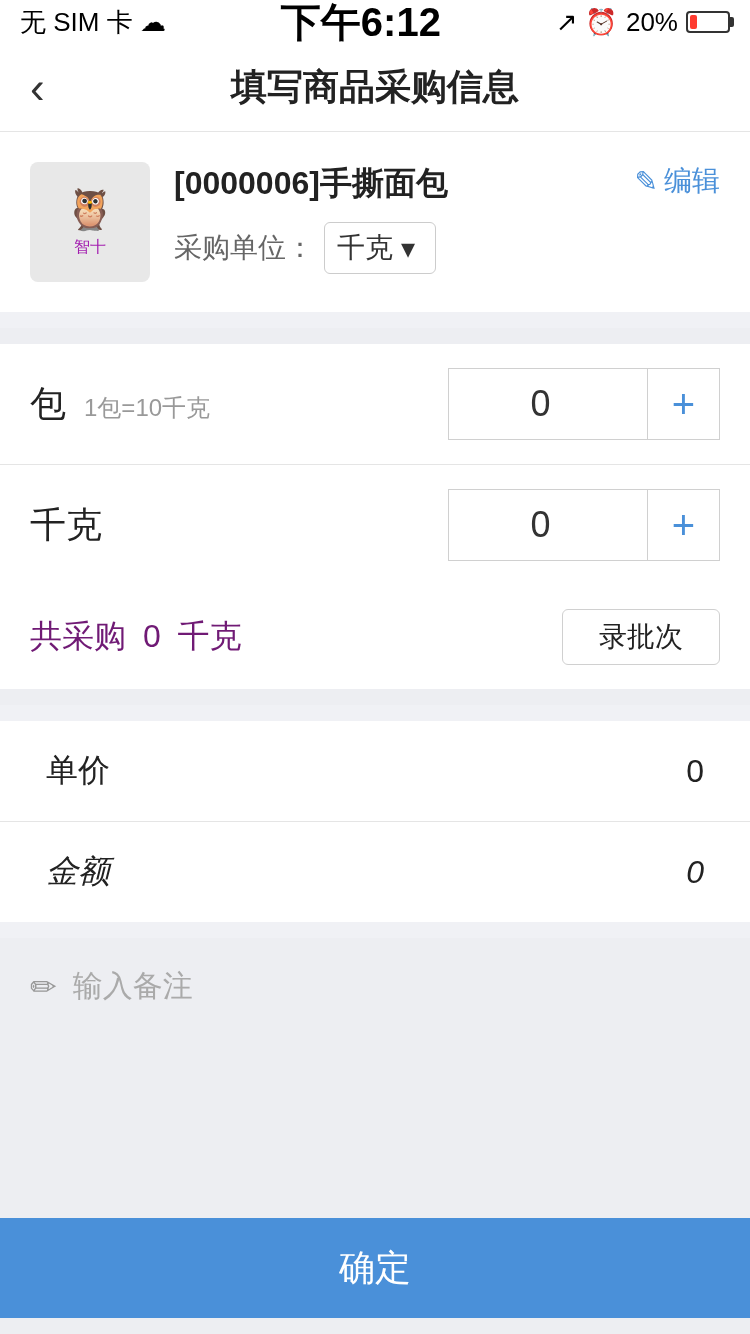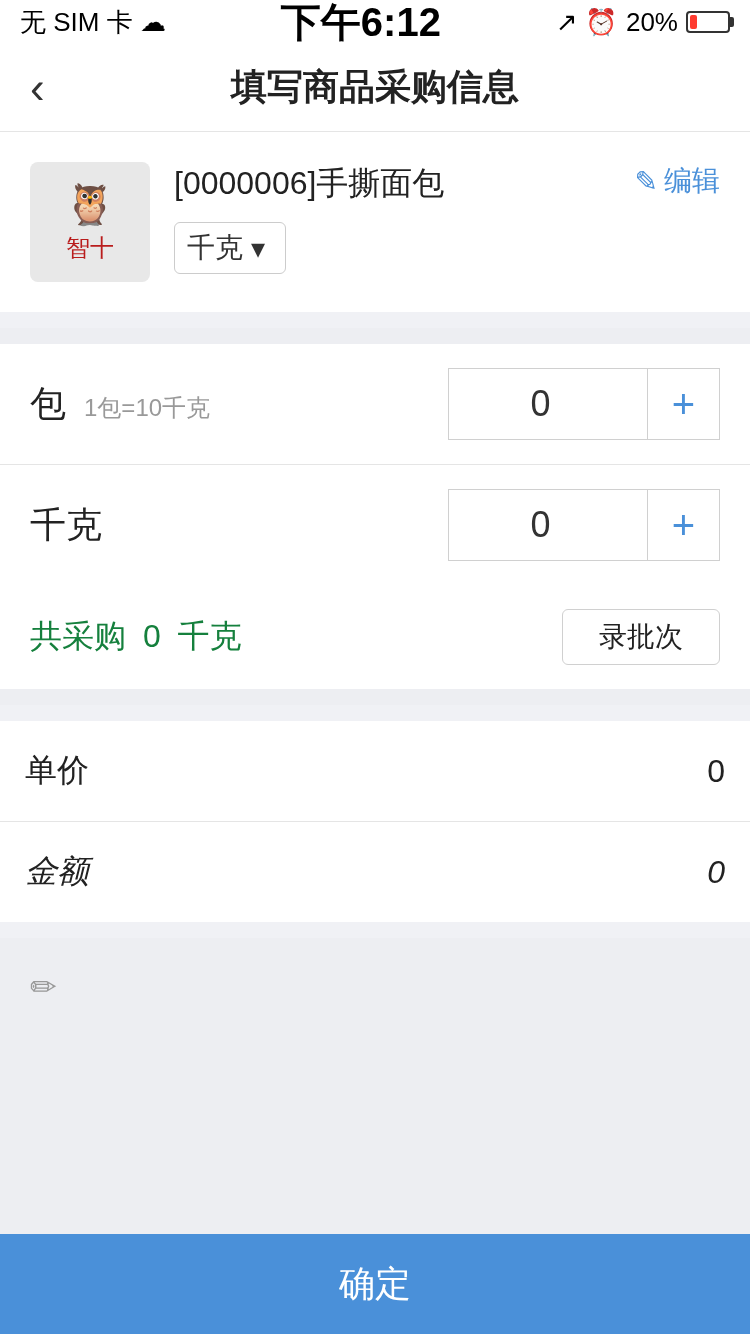--- a/index.html
+++ b/index.html
@@ -114,38 +114,38 @@
       flex-direction: column;
       align-items: center;
       justify-content: center;
       flex-shrink: 0;
       color: #999;
     }
     .product-thumb .owl-icon {
       font-size: 40px;
     }
     .product-thumb .owl-label {
-      font-size: 24px;
-      color: #b91c1c;
+      font-size: 16px;
+      color: #a21caf;
       margin-top: 4px;
     }
     .product-info {
       flex: 1;
       display: flex;
       flex-direction: column;
       gap: 16px;
     }
     .product-header {
       display: flex;
       justify-content: space-between;
       align-items: flex-start;
     }
     .product-name {
       font-size: 32px;
-      font-weight: 400;
+      font-weight: 700;
       color: #222;
     }
     .edit-link {
       color: #4a90d9;
       font-size: 28px;
       display: flex;
       align-items: center;
       gap: 6px;
       cursor: pointer;
     }
@@ -243,42 +243,42 @@
     
     .total-section {
       background: #fff;
       padding: 24px 30px;
       display: flex;
       align-items: center;
       justify-content: space-between;
     }
     .total-text {
       font-size: 32px;
-      color: #15803d;
+      color: #701a75;
     }
     .batch-btn {
       border: 1px solid #d0d0d0;
       border-radius: 6px;
       padding: 8px 36px;
       font-size: 28px;
       color: #222;
       background: #fff;
       cursor: pointer;
     }
 
     
     .price-section {
       background: #fff;
       margin-top: 16px;
     }
     .price-row {
       display: flex;
       align-items: center;
       justify-content: space-between;
-      padding: 28px 25px;
+      padding: 28px 46px;
       border-bottom: 1px solid #e5e5e5;
     }
     .price-row:last-child {
       border-bottom: none;
       font-style: italic;
     }
     .price-label {
       font-size: 32px;
       color: #222;
     }
@@ -304,21 +304,21 @@
       margin-top: 2px;
     }
     .notes-placeholder {
       font-size: 30px;
       color: #aaa;
     }
 
     
     .confirm-btn {
       position: fixed;
-      bottom: 0;
+      bottom: 16px;
       left: 0;
       width: 750px;
       height: 100px;
       background: #4a90d9;
       color: #fff;
       font-size: 36px;
       font-weight: 500;
       border: none;
       cursor: pointer;
       display: flex;
@@ -359,20 +359,21 @@
   <div class="product-info">
     <div class="product-header">
       <span class="product-name">[0000006]手撕面包</span>
       <span class="edit-link">
         <span>✎</span>
         <span>编辑</span>
       </span>
     </div>
     <div class="product-unit-row">
       <div class="unit-label">
+        <span>采购单位：</span>
         <span class="unit-select">
           <span>千克</span>
           <span>▾</span>
         </span>
       </div>
     </div>
   </div>
 </div>
 
 <div class="section-divider"></div>
@@ -416,15 +417,16 @@
     <span class="price-value">0</span>
   </div>
   <div class="price-row">
     <span class="price-label">金额</span>
     <span class="price-value">0</span>
   </div>
 </div>
 
 <div class="notes-section">
   <span class="notes-icon">✏</span>
+  <span class="notes-placeholder">输入备注</span>
 </div>
 
 <button class="confirm-btn">确定</button>
 
 </body></html>

